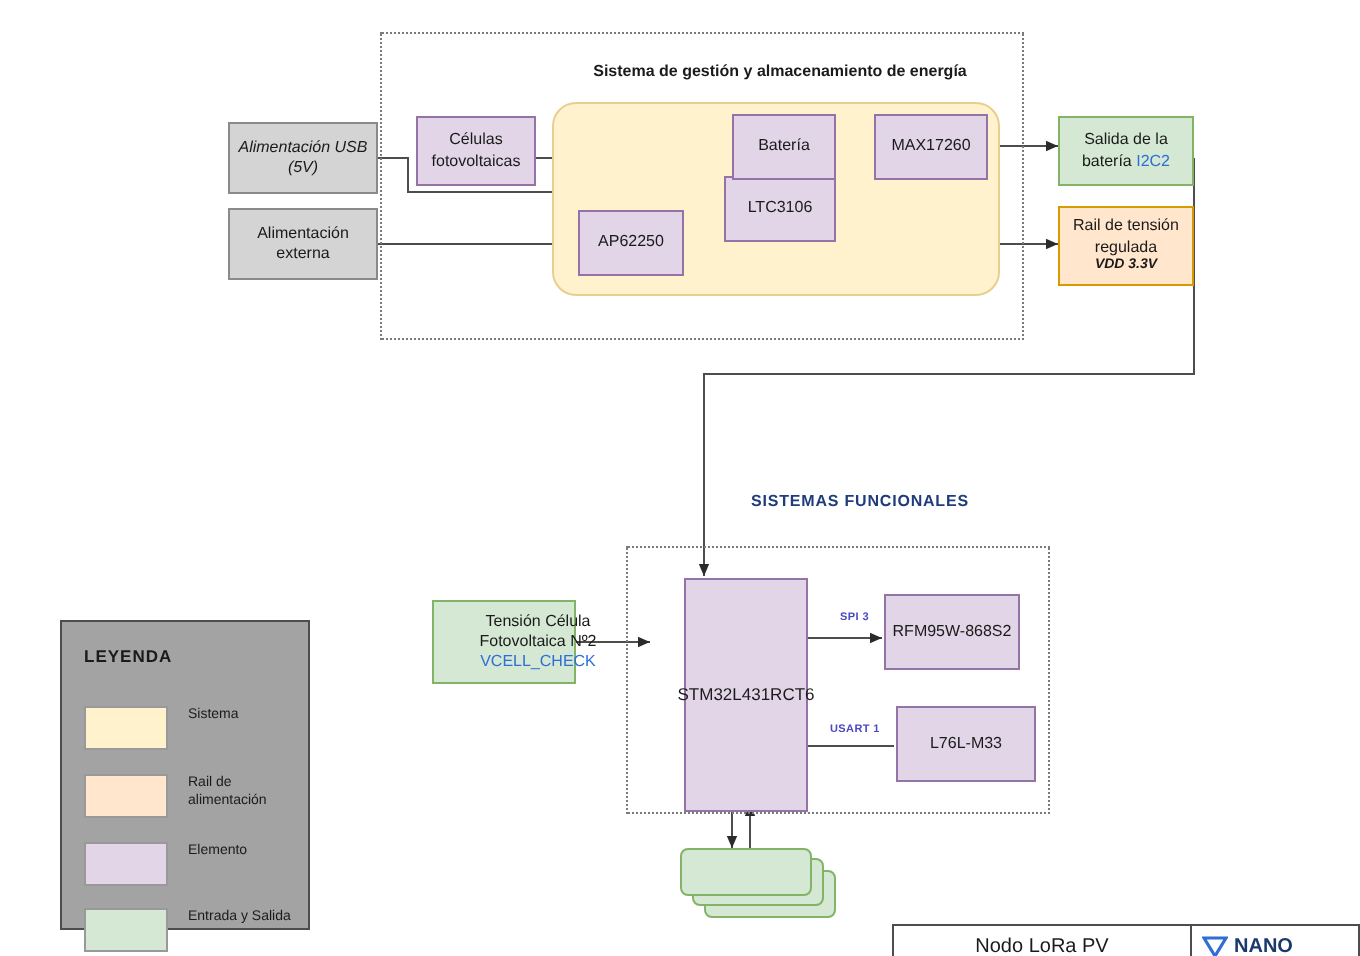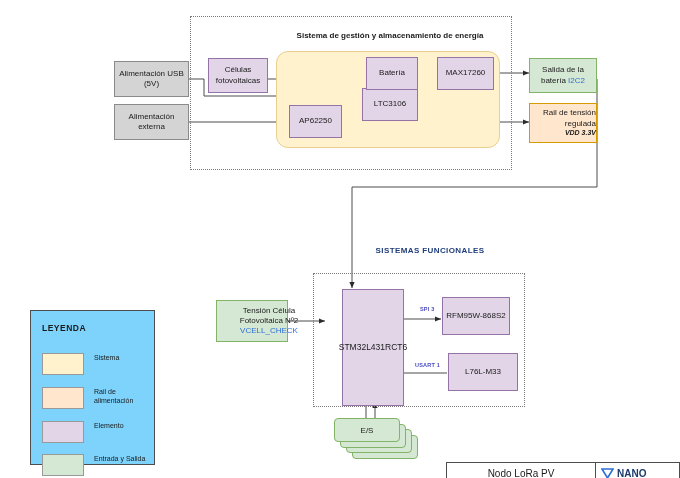--- a/index.html
+++ b/index.html
@@ -22,21 +22,21 @@
     line-height:1.28;
     color:#1a1a1a;
     font-size:8px;
     border:1px solid #8a8a8a;
     background:#ffffff;
   }
   .node .ln{display:block;white-space:nowrap;}
   
   .c-io{background:#d5e8d4;border-color:#82b366;}
   .c-elem{background:#e1d5e7;border-color:#9673a6;}
-  .c-rail{background:#ffe6cc;border-color:#d79b00;align-items:flex-end;}
+  .c-rail{background:#ffe6cc;border-color:#d79b00;}
   .c-sys{background:#fff2cc;border-color:#d6b656;}
   .c-gray{background:#d4d4d4;border-color:#8a8a8a;}
 
   
   .dotted{
     position:absolute;
     box-sizing:border-box;
     border:1px dotted #7b7b7b;
     background:transparent;
   }
@@ -66,21 +66,21 @@
     white-space:nowrap;
     letter-spacing:.2px;
   }
   .bluetxt{color:#2e6fd6;}
   .vdd{font-style:italic;font-weight:bold;font-size:7px;}
 
   
   #legend{
     position:absolute;
     left:30px;top:310px;width:125px;height:155px;
-    background:#7dd3fc;border:1px solid #4d4d4d;box-sizing:border-box;
+    background:#a3a3a3;border:1px solid #4d4d4d;box-sizing:border-box;
   }
   #legend .ltitle{
     position:absolute;left:11px;top:12px;
     font-size:8.5px;font-weight:bold;color:#1a1a1a;letter-spacing:.5px;
   }
   .lg-row{position:absolute;left:11px;width:104px;height:22px;}
   .lg-sw{position:absolute;left:0;top:0;width:42px;height:22px;box-sizing:border-box;border:1px solid #999;}
   .lg-tx{position:absolute;left:52px;top:0;width:60px;font-size:7px;color:#1a1a1a;line-height:1.3;}
 
   
@@ -161,21 +161,21 @@
 </div>
 
 <div class="sysbox" style="left:276px;top:51px;width:224px;height:97px;"></div>
 
 <div class="grouplabel blue" style="left:355px;top:246px;width:150px;">
   <span class="ln">SISTEMAS</span>
   <span class="ln">FUNCIONALES</span>
 </div>
 <div class="dotted" style="left:313px;top:273px;width:212px;height:134px;"></div>
 
-<div class="node c-gray" style="left:114px;top:61px;width:75px;height:36px;">
+<div class="node c-gray" style="left:114px;top:61px;width:75px;height:36px;font-style:italic;">
   <span class="ln">Alimentación USB</span>
   <span class="ln">(5V)</span>
 </div>
 
 <div class="node c-gray" style="left:114px;top:104px;width:75px;height:36px;">
   <span class="ln">Alimentación</span>
   <span class="ln">externa</span>
 </div>
 
 <div class="node c-elem" style="left:208px;top:58px;width:60px;height:35px;">
@@ -228,23 +228,20 @@
   <span class="ln">L76L-M33</span>
 </div>
 
 <div class="siglabel" style="left:420px;top:306px;">SPI 3</div>
 <div class="siglabel" style="left:415px;top:362px;">USART 1</div>
 
 <div id="es-stack">
   <div class="es-layer" style="left:18px;top:17px;"></div>
   <div class="es-layer" style="left:12px;top:11px;"></div>
   <div class="es-layer" style="left:6px;top:6px;"></div>
-  <div class="es-layer" id="es-front">
-    <span>E/S</span>
-  </div>
 </div>
 
 <div id="legend">
   <div class="ltitle">LEYENDA</div>
 
   <div class="lg-row" style="top:42px;">
     <div class="lg-sw c-sys"></div>
     <div class="lg-tx">
       <span class="ln">Sistema</span>
       <span class="ln"></span>

